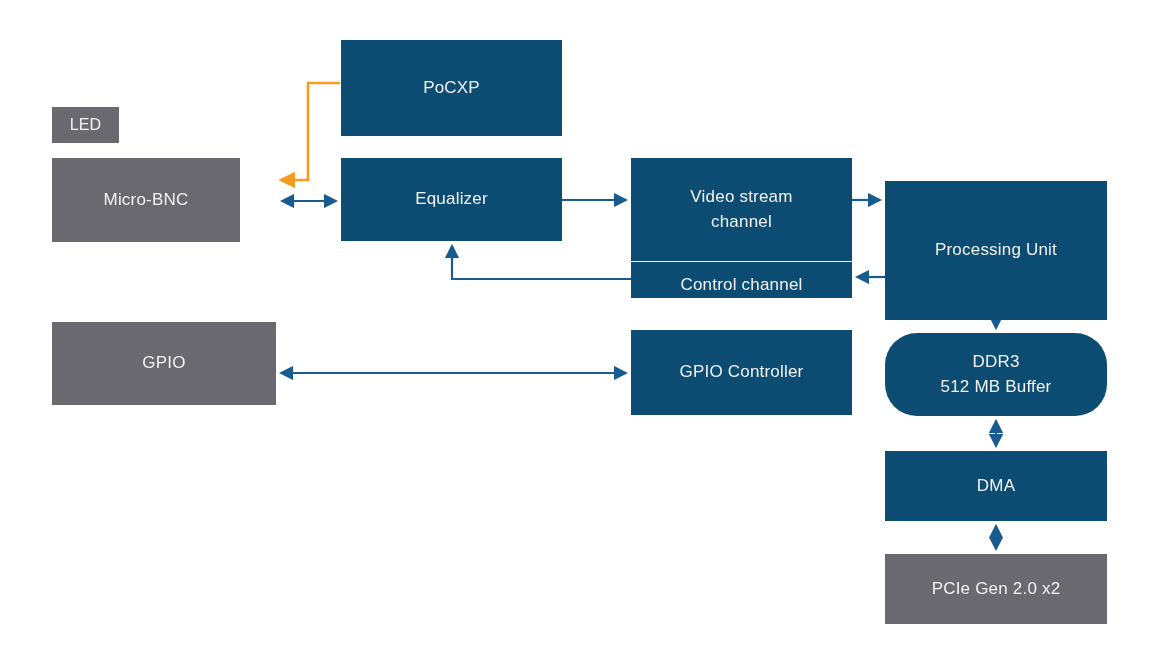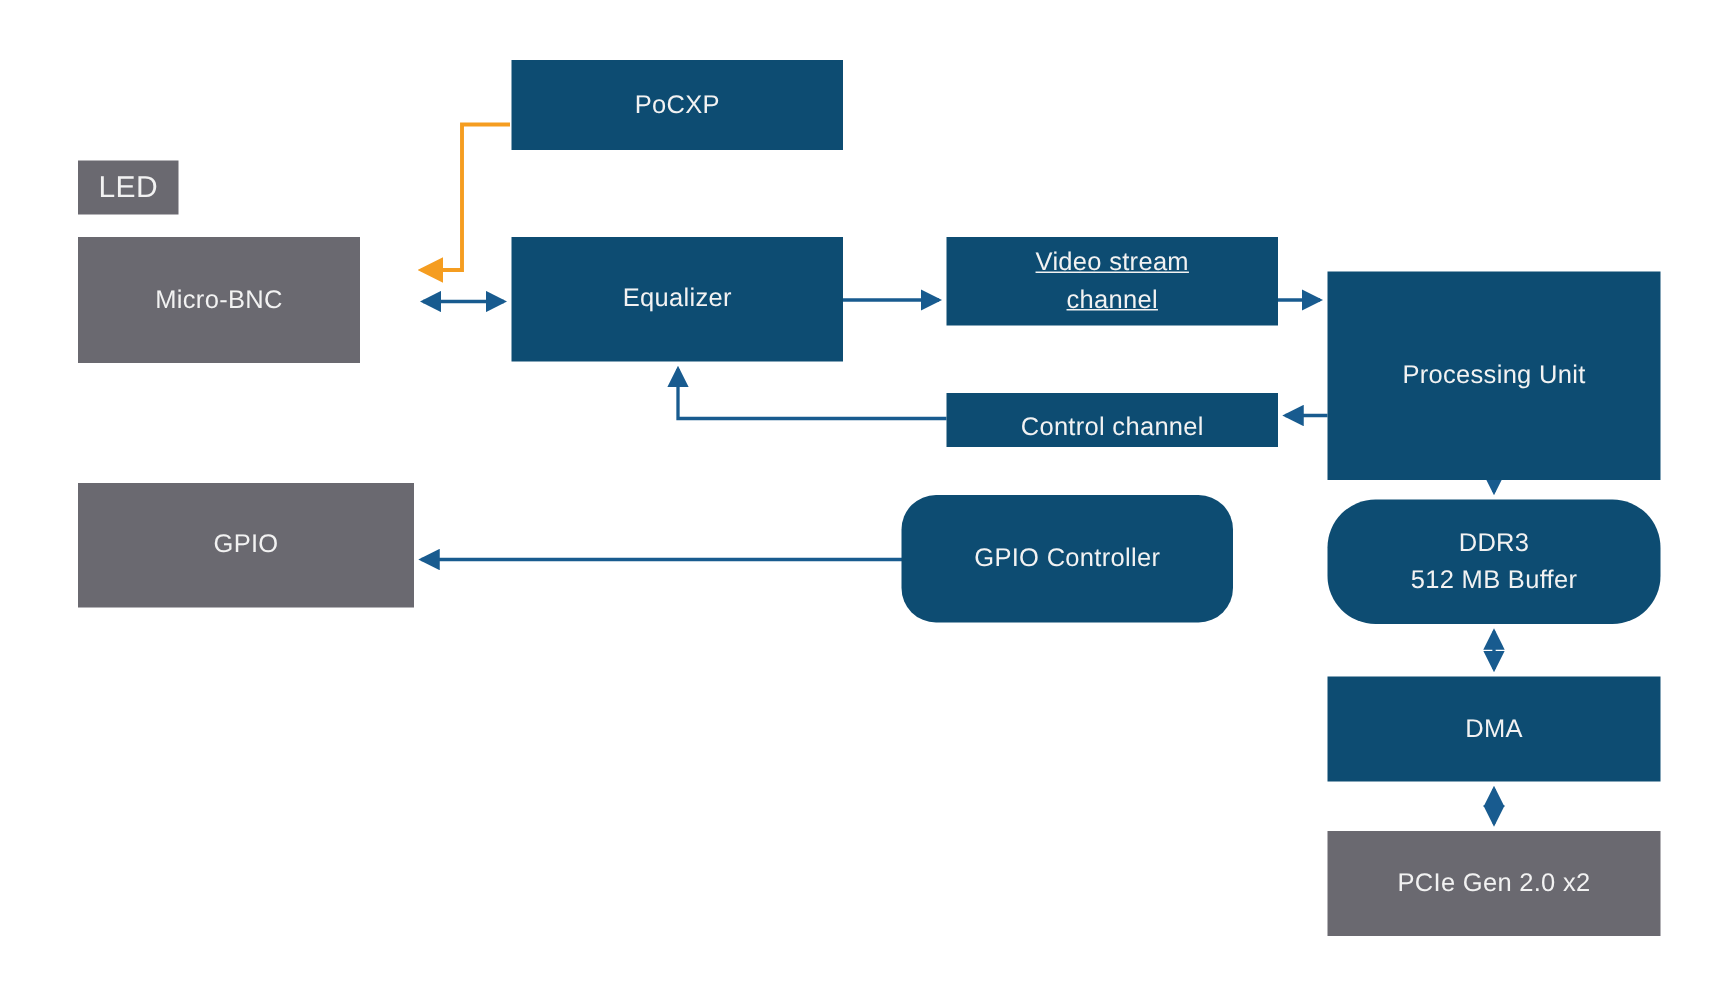--- a/index.html
+++ b/index.html
@@ -30,21 +30,21 @@
     text-align: center;
     box-sizing: border-box;
     color: var(--text, #f2f2f2);
     font-size: 17px;
     line-height: 1.45;
     white-space: pre-line;
     letter-spacing: 0.2px;
   }
   .node.module { background: var(--module-fill, #0d4c72); }
   .node.io     { background: var(--io-fill, #6a6970); }
-  .node.small  { font-size: 20px; }
+  .node.small  { font-size: 16px; }
   line, polyline {
     fill: none;
     stroke-linejoin: miter;
   }
   .blue-wire   { stroke: var(--arrow-blue, #185b8f); stroke-width: 2.2; }
   .orange-wire { stroke: var(--arrow-orange, #f59d20); stroke-width: 2.6; }
 </style>
 </head>
 <body>
 
@@ -85,46 +85,46 @@
   </svg>
 
   <div class="node io small" style="left:52px; top:107px; width:67px; height:36px;">
     <span>LED</span>
   </div>
 
   <div class="node io" style="left:52px; top:158px; width:188px; height:84px;">
     <span>Micro-BNC</span>
   </div>
 
-  <div class="node module" style="left:341px; top:40px; width:221px; height:60px;">
+  <div class="node module" style="left:341px; top:40px; width:221px; height:96px;">
     <span>PoCXP</span>
   </div>
 
   <div class="node module" style="left:341px; top:158px; width:221px; height:83px;">
     <span>Equalizer</span>
   </div>
 
-  <div class="node module" style="left:631px; top:158px; width:221px; height:59px;text-decoration:underline;">
+  <div class="node module" style="left:631px; top:158px; width:221px; height:103px;">
     <span>Video stream
 channel</span>
   </div>
 
   <div class="node module" style="left:631px; top:262px; width:221px; height:36px;align-items:flex-end;">
     <span>Control channel</span>
   </div>
 
   <div class="node module" style="left:885px; top:158px; width:222px; height:139px;margin-top:23px;">
     <span>Processing Unit</span>
   </div>
 
   <div class="node io" style="left:52px; top:322px; width:224px; height:83px;">
     <span>GPIO</span>
   </div>
 
-  <div class="node module" style="left:601px; top:330px; width:221px; height:85px;border-radius:23px;">
+  <div class="node module" style="left:631px; top:330px; width:221px; height:85px;">
     <span>GPIO Controller</span>
   </div>
 
   <div class="node module" style="left:885px; top:333px; width:222px; height:83px;border-radius:32px;">
     <span>DDR3
 512 MB Buffer</span>
   </div>
 
   <div class="node module" style="left:885px; top:451px; width:222px; height:70px;">
     <span>DMA</span>

